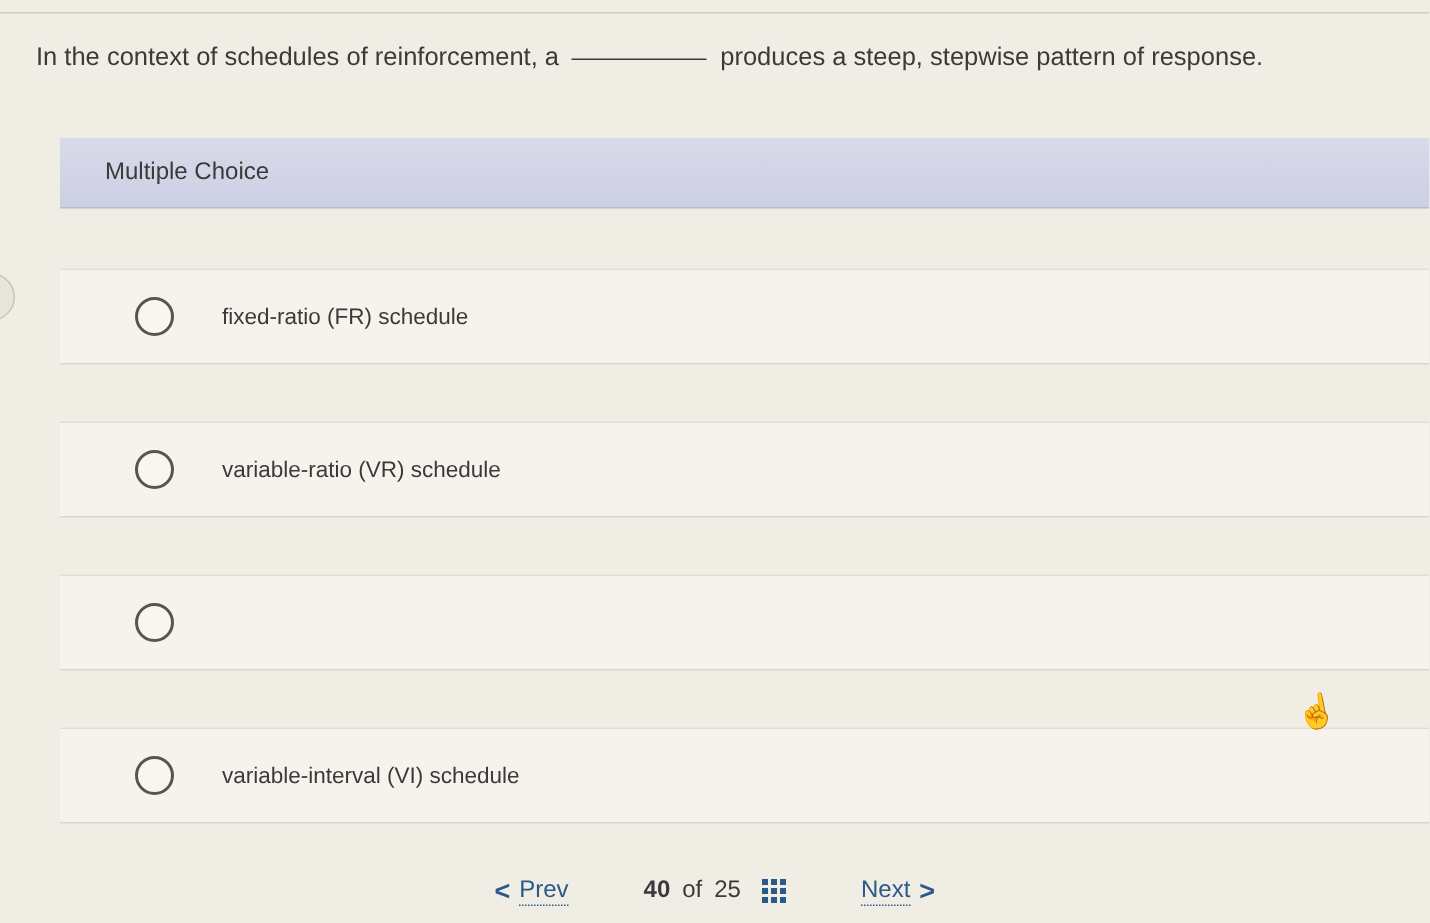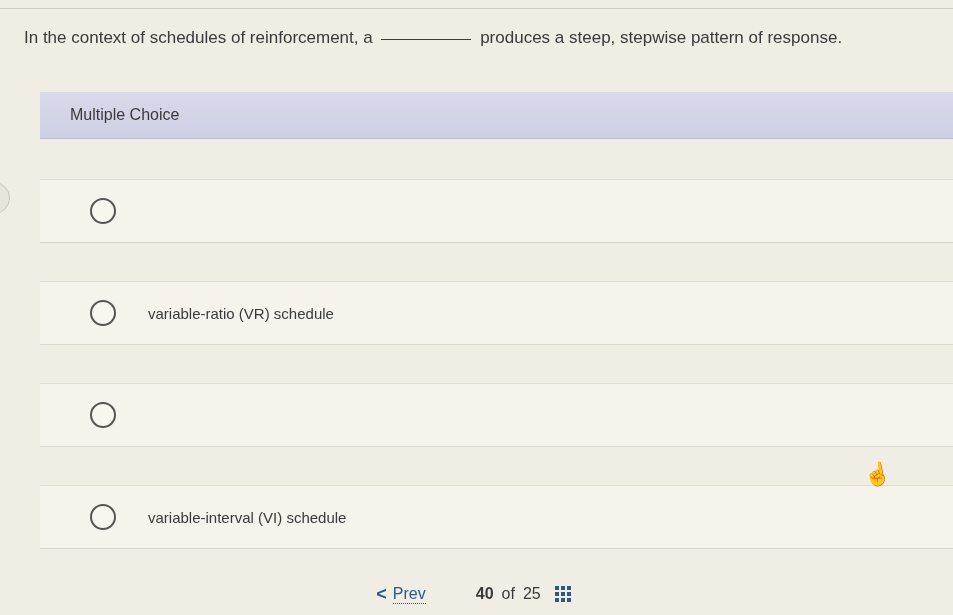--- a/index.html
+++ b/index.html
@@ -162,20 +162,21 @@
 <div class="left-tab"></div>
 
 <div class="mc-container">
   <div class="mc-header">
     <span>Multiple Choice</span>
   </div>
   <div class="options-wrap">
 
     <div class="option-row">
       <div class="radio-circle"></div>
+      <span class="option-label">fixed-ratio (FR) schedule</span>
     </div>
 
     <div class="option-row">
       <div class="radio-circle"></div>
       <span class="option-label">variable-ratio (VR) schedule</span>
     </div>
 
     <div class="option-row">
       <div class="radio-circle"></div>
     </div>
@@ -204,13 +205,17 @@
         <span></span>
         <span></span>
       <span></span>
         <span></span>
         <span></span>
       <span></span>
         <span></span>
         <span></span>
     </div>
   </div>
+  <div class="nav-btn">
+    <span class="nav-btn-text">Next</span>
+    <span class="chev">&gt;</span>
+  </div>
 </div>
 
 </body></html>

